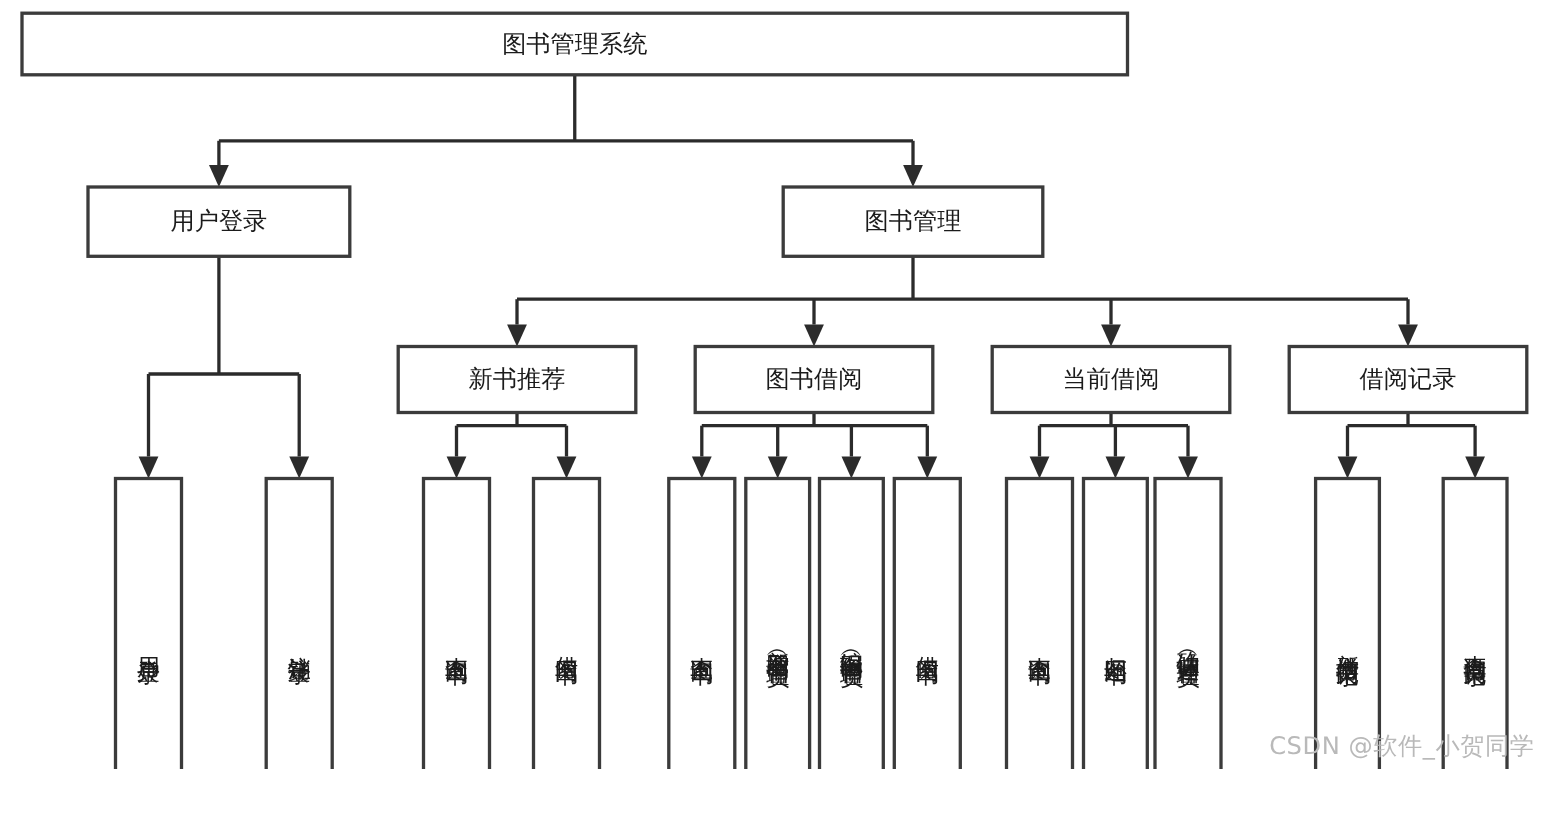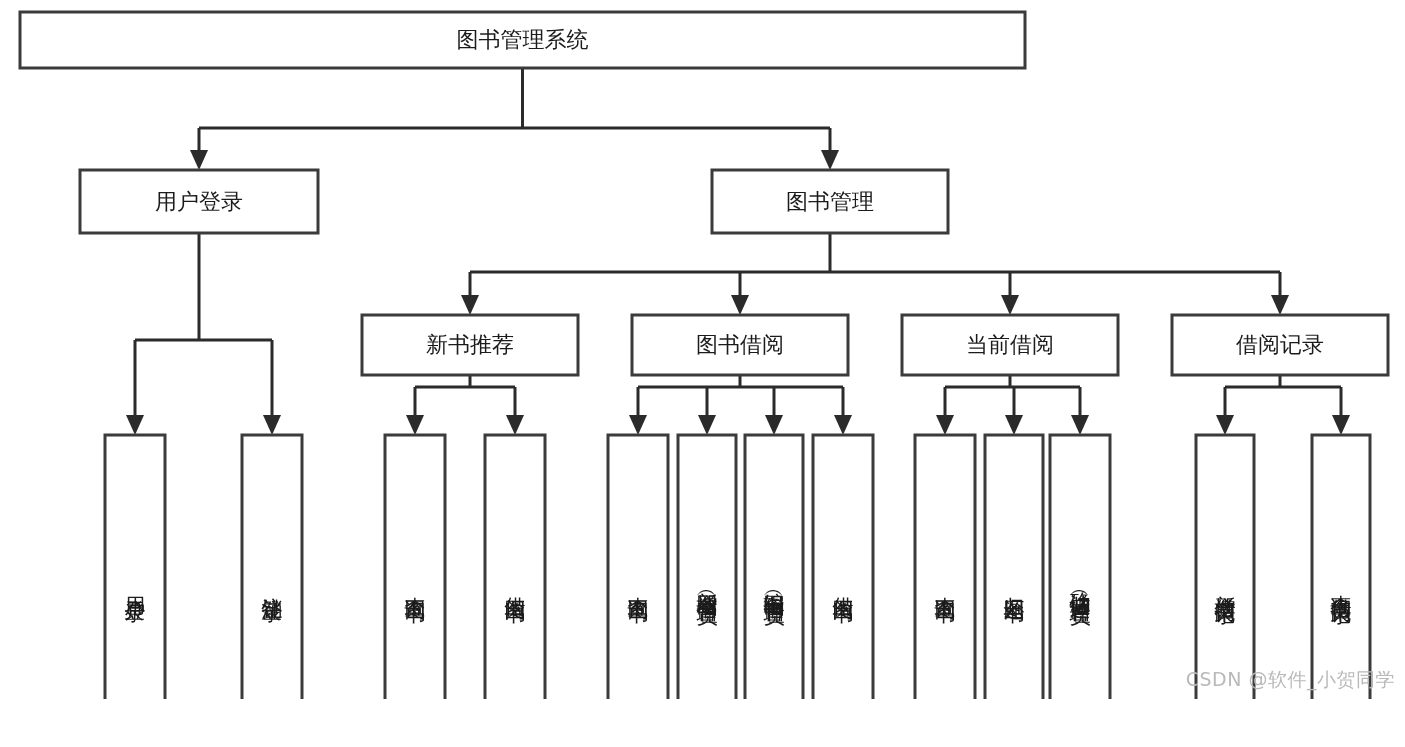--- a/index.html
+++ b/index.html
@@ -63,21 +63,21 @@
     justify-content: center;
     text-align: center;
     pointer-events: none;
     user-select: none;
   }
   .watermark {
     position: absolute;
     right: 10px;
     bottom: 6px;
     font-family: "DejaVu Sans", "Liberation Sans", sans-serif;
-    font-size: 19px;
+    font-size: 22px;
     color: #b9b9b9;
     letter-spacing: 0.5px;
     user-select: none;
     white-space: nowrap;
   }
 </style>
 </head>
 <body>
 
 <div id="diagram-root">

